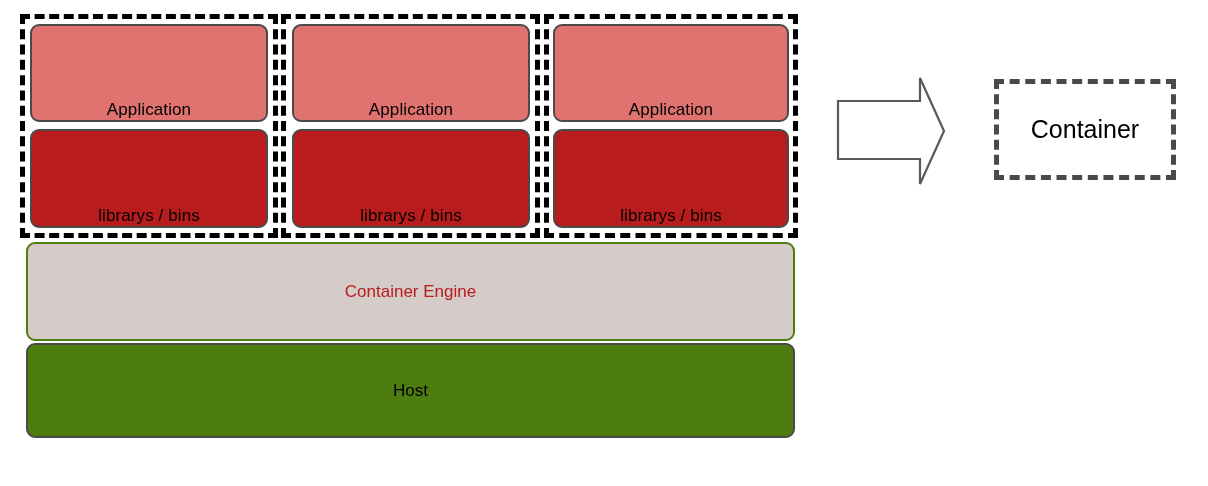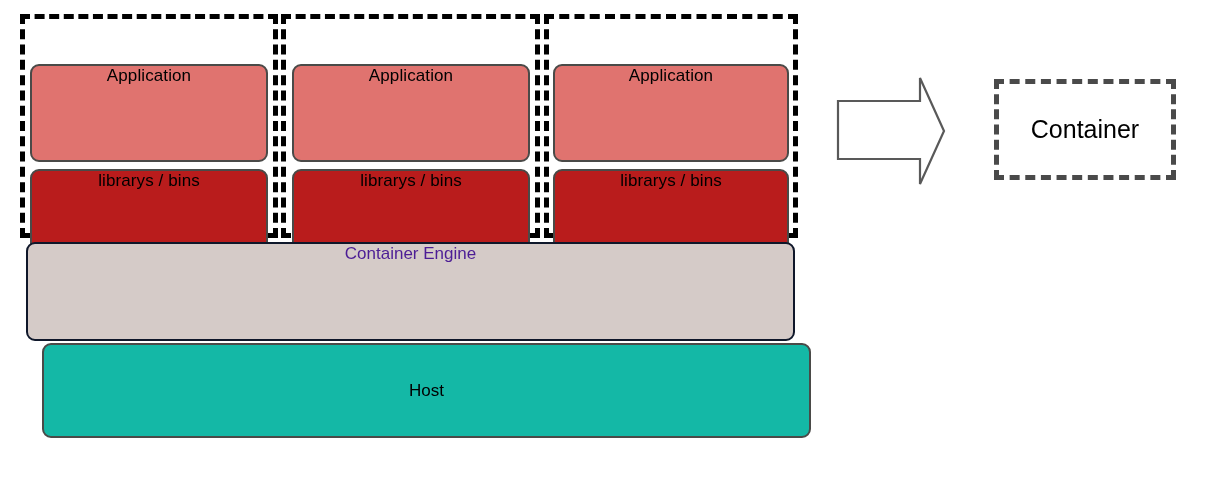--- a/index.html
+++ b/index.html
@@ -33,27 +33,26 @@
   .group-2 { left: 281px; top: 14px; width: 259px; height: 224px; }
   .group-3 { left: 544px; top: 14px; width: 254px; height: 224px; }
 
   
   .stack-box {
     position: absolute;
     box-sizing: border-box;
     border: 2px solid #4a4a48;
     border-radius: 9px;
     display: flex;
-    align-items: flex-start;
+    align-items: flex-end;
     justify-content: center;
     color: #000000;
     font-size: 17px;
     letter-spacing: 0.1px;
     white-space: nowrap;
-    margin-top: 40px;
   }
 
   .app-box {
     background: #E0736F;
   }
   .lib-box {
     background: #b91c1c;
   }
 
   
@@ -67,46 +66,46 @@
   .lib-3 { left: 553px; top: 129px; width: 236px; height: 99px; }
 
   .engine-box {
     position: absolute;
     left: 26px;
     top: 242px;
     width: 769px;
     height: 99px;
     box-sizing: border-box;
     background: #D5CBC8;
-    border: 2px solid #0f172a;
+    border: 2px solid #4d7c0f;
     border-radius: 9px;
     display: flex;
+    align-items: center;
     justify-content: center;
     font-size: 17px;
-    color: #4c1d95;
+    color: #b91c1c;
     white-space: nowrap;
   }
 
   .host-box {
     position: absolute;
     left: 26px;
     top: 343px;
     width: 769px;
     height: 95px;
     box-sizing: border-box;
-    background: #14b8a6;
+    background: #4d7c0f;
     border: 2px solid #4a4a48;
     border-radius: 9px;
     display: flex;
     align-items: center;
     justify-content: center;
     font-size: 17px;
     color: #000000;
     white-space: nowrap;
-    margin-left: 16px;
   }
 
   
   .arrow-wrap {
     position: absolute;
     left: 832px;
     top: 72px;
     width: 116px;
     height: 118px;
   }

